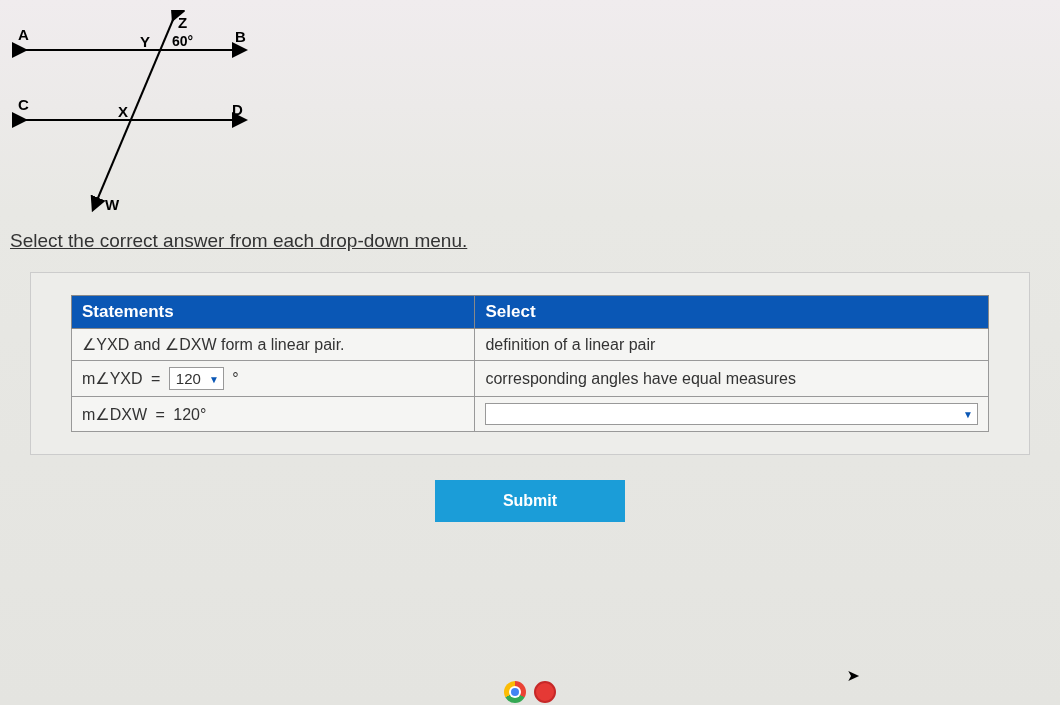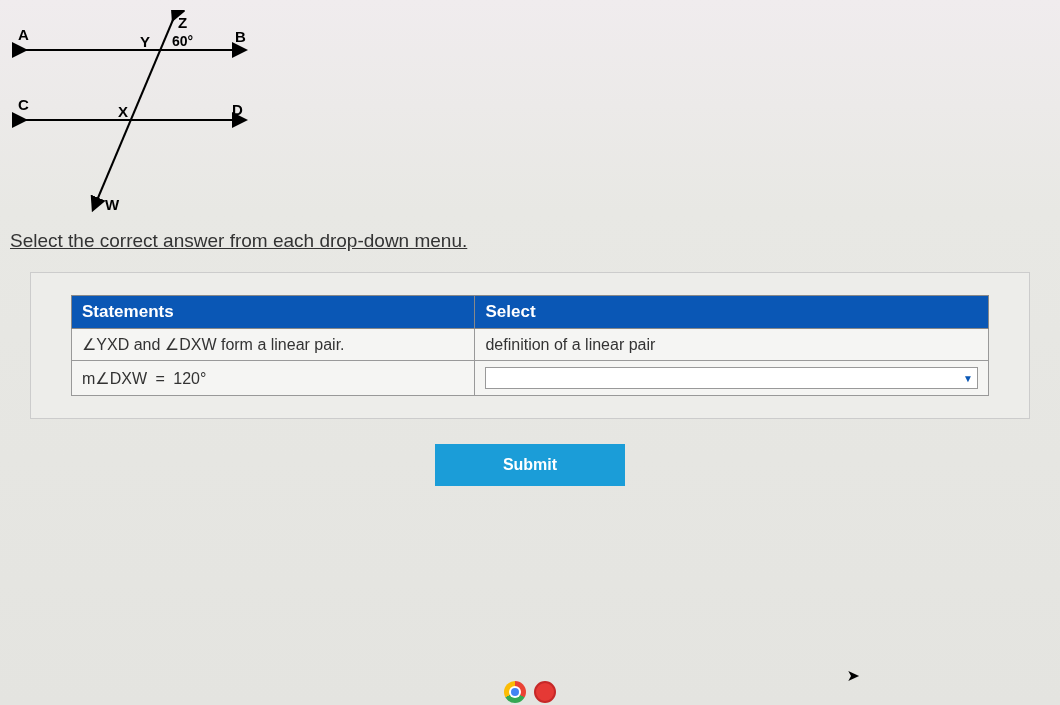--- a/index.html
+++ b/index.html
@@ -162,20 +162,32 @@
       </thead>
       <tbody>
 
 
 
         <tr>
           <td>∠YXD and ∠DXW form a linear pair.</td>
           <td>definition of a linear pair</td>
         </tr>
 
+        <tr>
+          <td>
+            <span>m∠YXD</span>
+            <span style="margin:0 4px">=</span>
+            <span class="dropdown">
+              <span>120</span>
+              <span class="caret">▼</span>
+            </span>
+            <span style="margin-left:4px">°</span>
+          </td>
+          <td>corresponding angles have equal measures</td>
+        </tr>
 
         <tr>
           <td>
             <span>m∠DXW</span>
             <span style="margin:0 4px">=</span>
             <span>120°</span>
           </td>
           <td>
             <span class="dropdown wide">
               <span></span>

